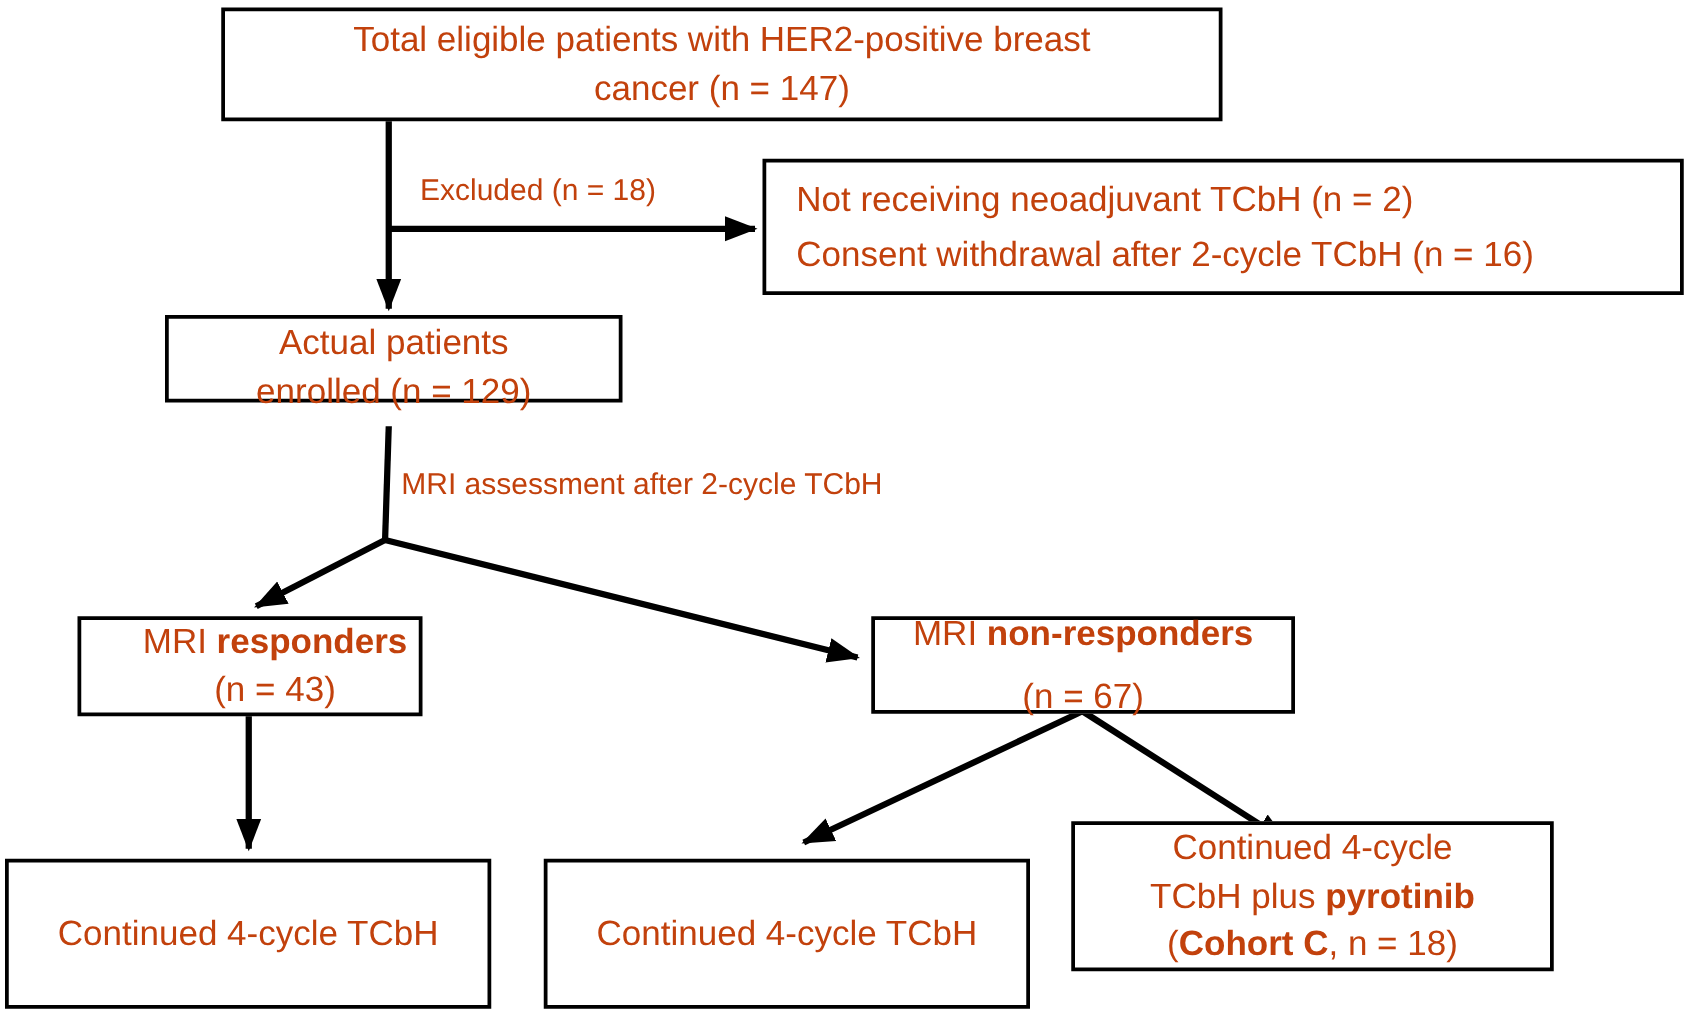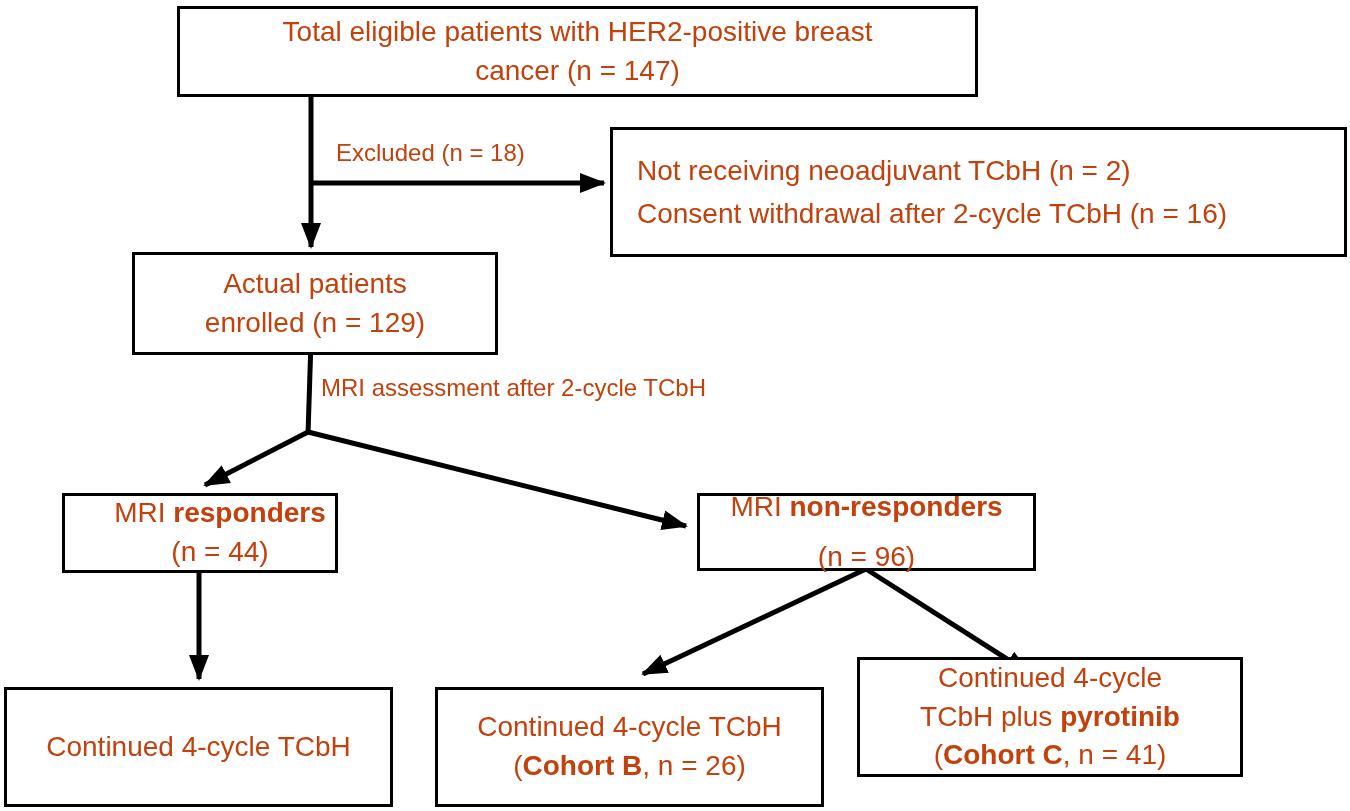--- a/index.html
+++ b/index.html
@@ -45,22 +45,22 @@
   }
   .flow-label {
     position: absolute;
     font-size: 24px;
     white-space: nowrap;
   }
   b { font-weight: 700; }
 
   
   #box-total        { left: 177px; top: 6px;   width: 801px; height: 91px; }
-  #box-excluded     { left: 610px; top: 127px; width: 737px; height: 130px; padding-left: 24px; }
-  #box-enrolled     { left: 132px; top: 252px; width: 366px; height: 103px; }
+  #box-excluded     { left: 610px; top: 127px; width: 737px; height: 109px; padding-left: 24px; }
+  #box-enrolled     { left: 132px; top: 252px; width: 366px; height: 70px; justify-content: space-between; }
   #box-responders   { left: 62px;  top: 493px; width: 276px; height: 80px; padding-left: 40px; }
   #box-nonresp      { left: 697px; top: 493px; width: 339px; height: 78px; gap: 11px; }
   #box-cohort-a     { left: 4px;   top: 687px; width: 389px; height: 120px; }
   #box-cohort-b     { left: 435px; top: 687px; width: 389px; height: 120px; }
   #box-cohort-c     { left: 857px; top: 657px; width: 386px; height: 120px; }
 
   #label-excluded   { left: 336px; top: 139px; }
   #label-mri        { left: 321px; top: 374px; text-align: center; }
 </style>
 </head>
@@ -98,36 +98,35 @@
 
   <div class="box" id="box-enrolled">
     <span>Actual patients</span>
     <span>enrolled (n = 129)</span>
   </div>
 
   <div class="flow-label" id="label-mri">MRI assessment after 2-cycle TCbH</div>
 
   <div class="box" id="box-responders">
     <span><span>MRI </span><b>responders</b></span>
-    <span>(n = 44)</span>
+    <span>(n = 43)</span>
   </div>
 
   <div class="box" id="box-nonresp">
     <span><span>MRI </span><b>non-responders</b></span>
-    <span>(n = 96)</span>
+    <span>(n = 67)</span>
   </div>
 
   <div class="box" id="box-cohort-a">
     <span>Continued 4-cycle TCbH</span>
   </div>
 
   <div class="box" id="box-cohort-b">
     <span>Continued 4-cycle TCbH</span>
-    <span><span>(</span><b>Cohort B</b><span>, n = 26)</span></span>
   </div>
 
   <div class="box" id="box-cohort-c">
     <span>Continued 4-cycle</span>
     <span><span>TCbH plus </span><b>pyrotinib</b></span>
-    <span><span>(</span><b>Cohort C</b><span>, n = 41)</span></span>
+    <span><span>(</span><b>Cohort C</b><span>, n = 18)</span></span>
   </div>
 
 </div>
 
 </body></html>

